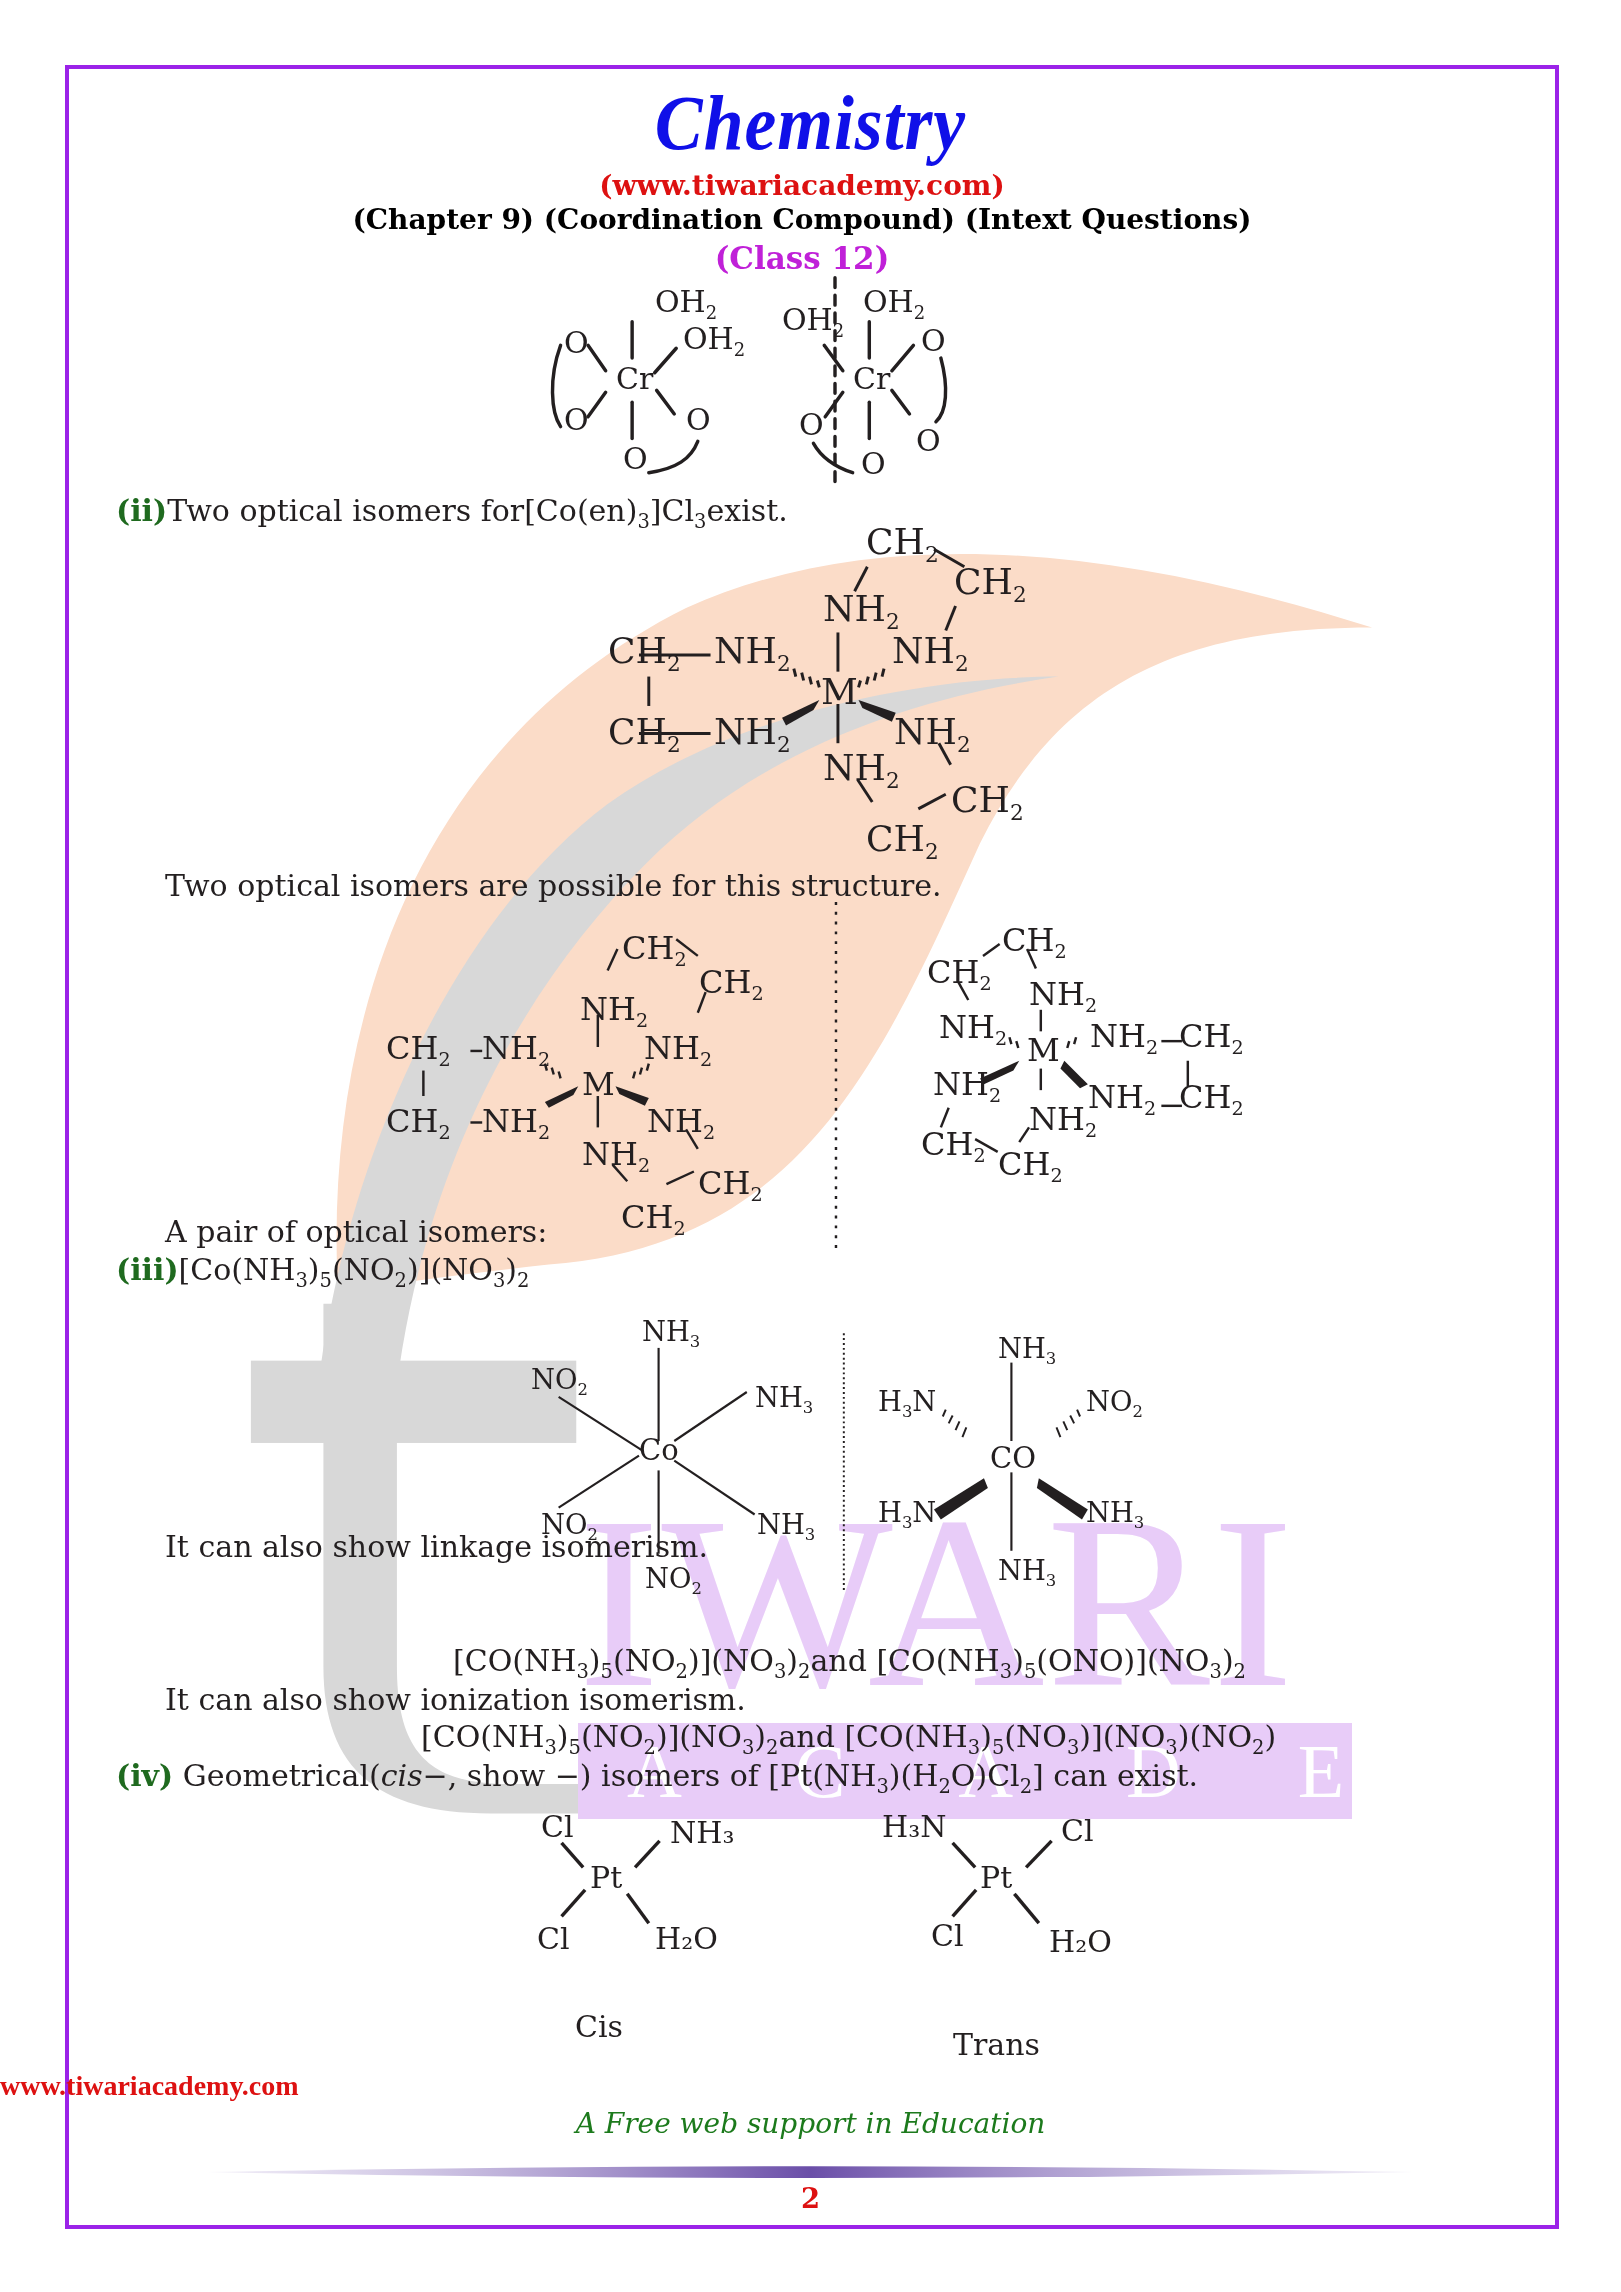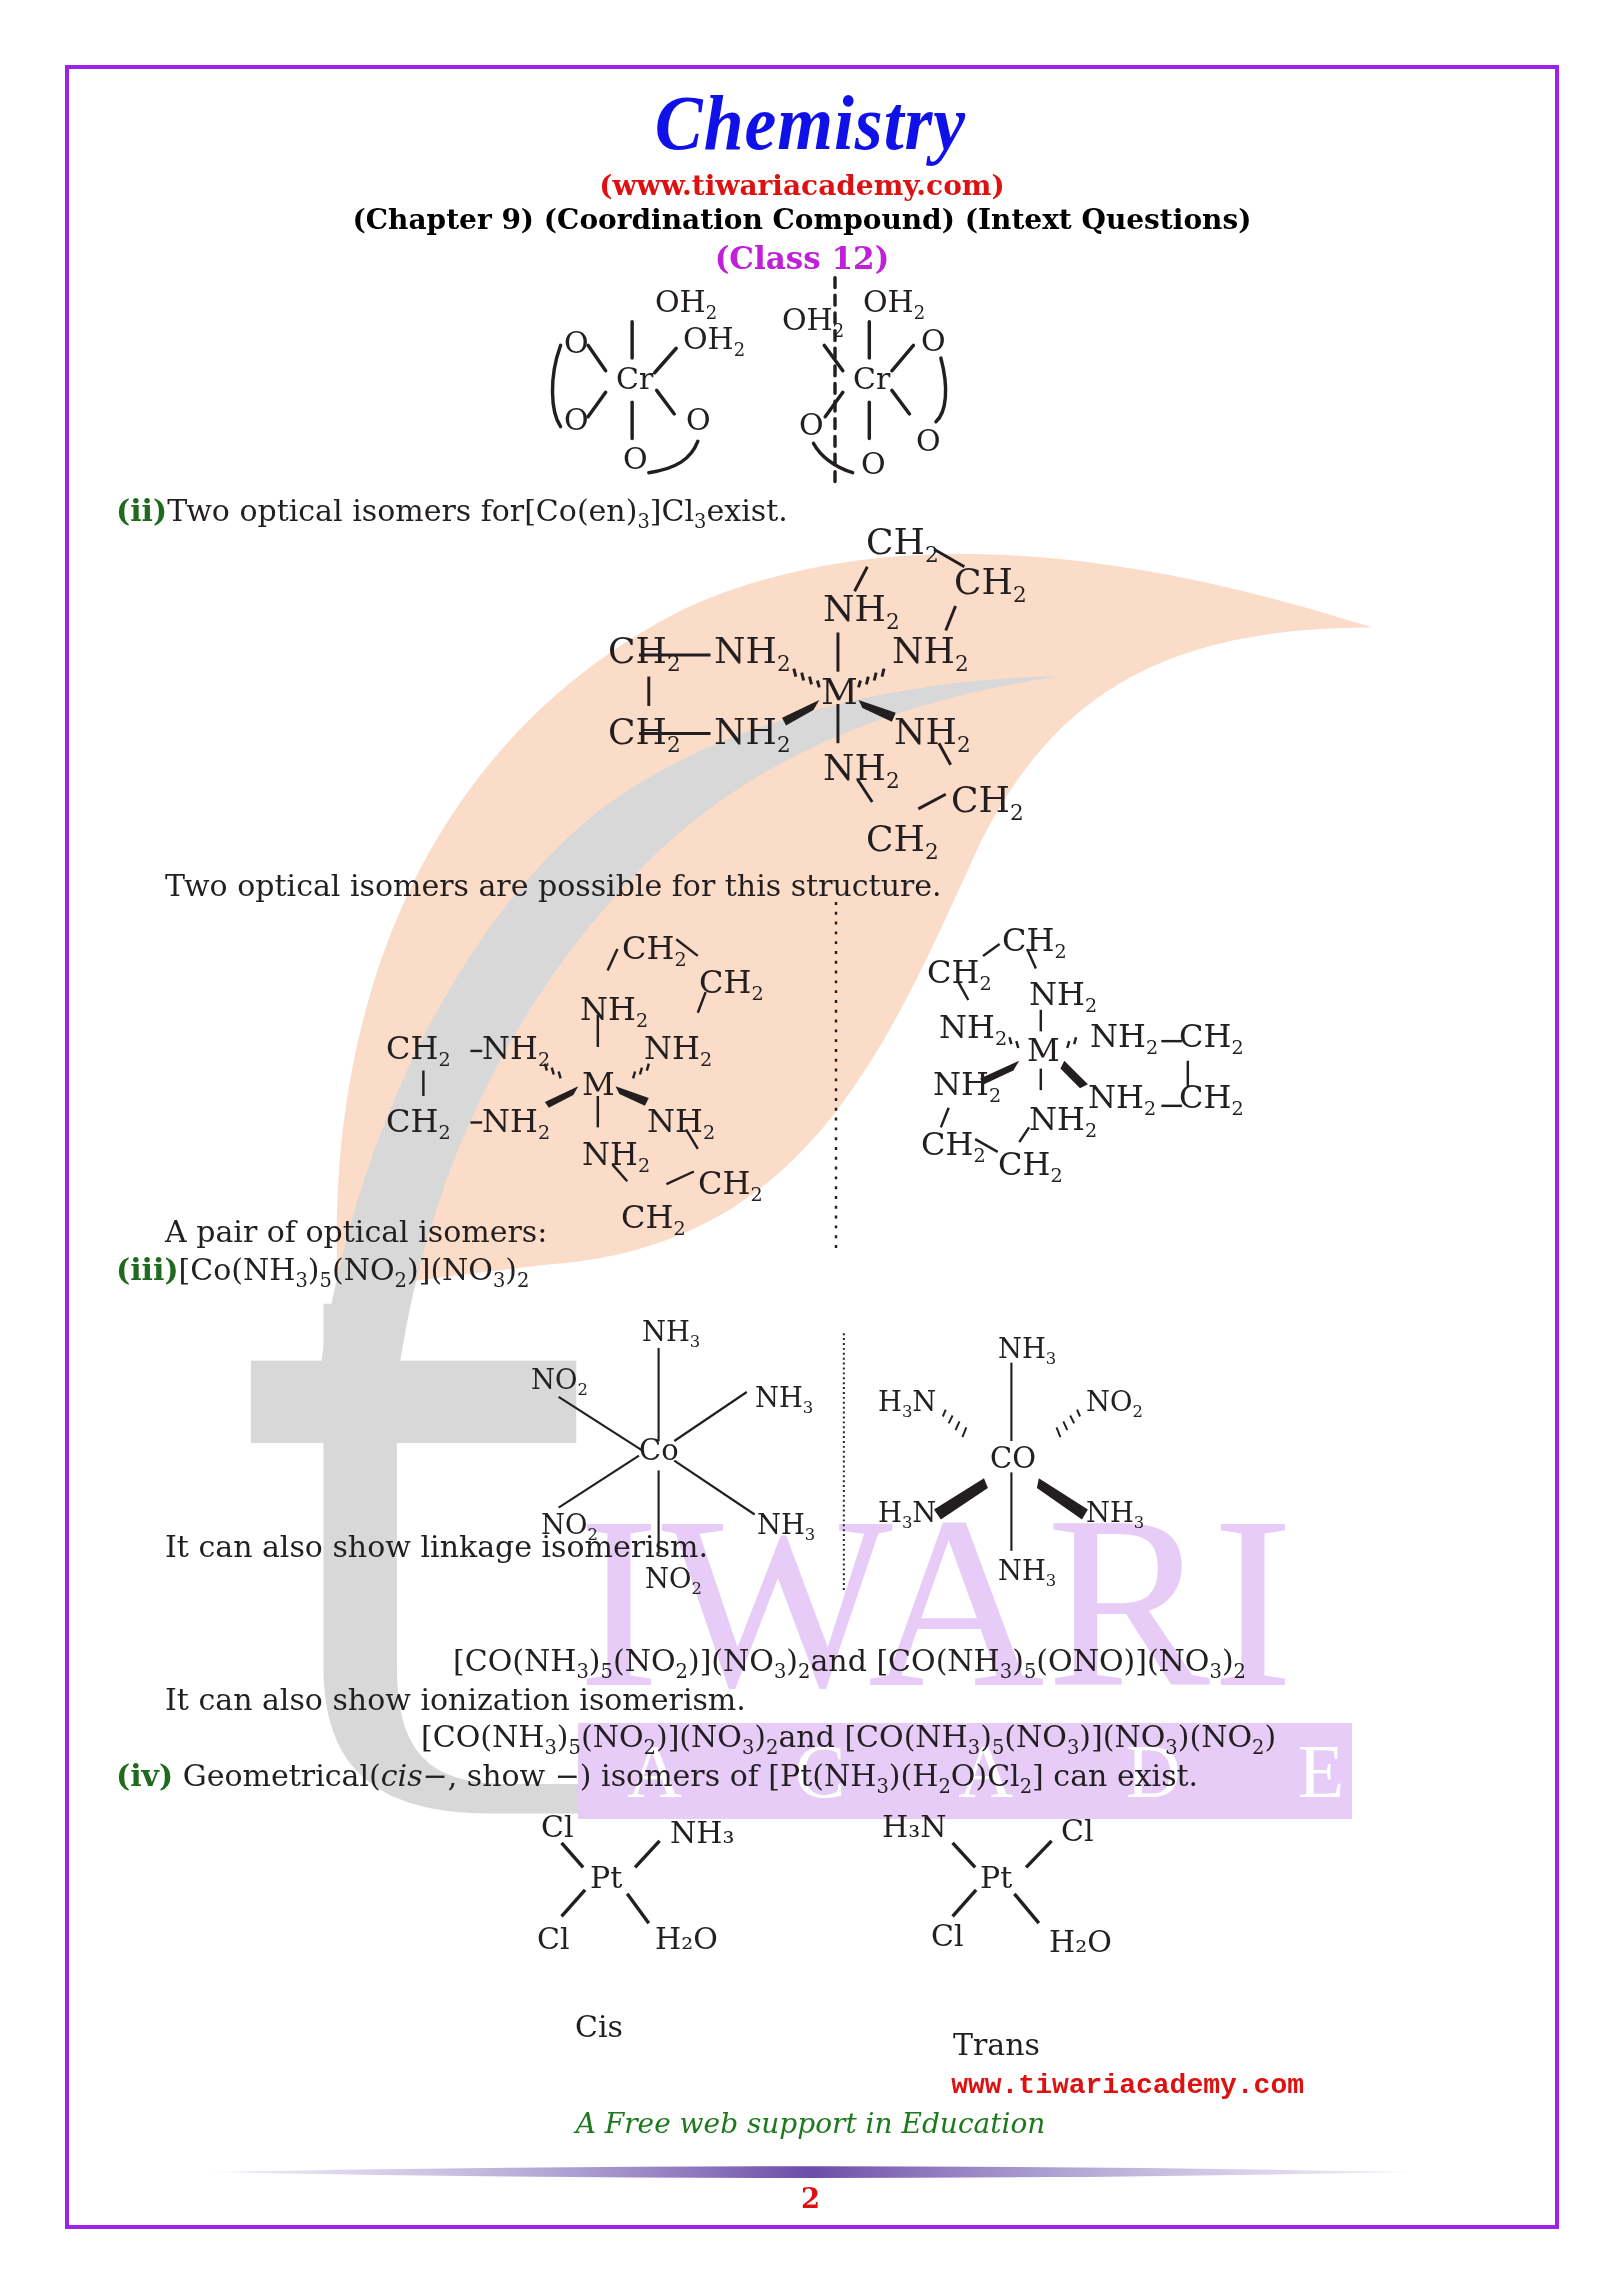--- a/index.html
+++ b/index.html
@@ -15,21 +15,21 @@
   .cls  { top:240px; font-size:31px; color:#c020d8; }
   .chem { font-family:"DejaVu Serif", serif; font-size:30px; color:#231f20; white-space:nowrap; }
   .chem sub { font-size:0.65em; }
   .txt { font-family:"DejaVu Serif", serif; font-size:30px; color:#231f20; white-space:nowrap; }
   .txt sub { font-size:0.65em; }
   .qnum { color:#1f6a1f; font-weight:bold; }
   svg { position:absolute; overflow:visible; }
   .wm { position:absolute; pointer-events:none; }
   .lbl { position:absolute; font-family:"DejaVu Serif", serif; white-space:nowrap; color:#231f20; }
   .lbl sub { font-size:0.6em; }
-  .footer-site { left:0; width:1304px; text-align:right; top:2070px; font-size:28px; color:#dd1111; font-weight:bold; font-family:Liberation Mono, monospace; }
+  .footer-site { left:0; width:1304px; text-align:left; top:2070px; font-size:28px; color:#dd1111; font-weight:bold; font-family:Liberation Serif, serif; }
   .footer-tag { left:0; width:1621px; text-align:center; top:2107px; font-size:28px; color:#1c7a1c; font-style:italic; font-family:"DejaVu Serif", serif; }
   .page-num { left:0; width:1621px; text-align:center; top:2182px; font-size:27.4px; color:#dd1111; font-weight:bold; font-family:"DejaVu Serif", serif; }
 </style>
 </head>
 <body>
 
 <svg class="wm" style="left:0;top:0;" width="1621" height="2293" viewBox="0 0 1654 2339">
 
   <path d="M345,1320 C330,1050 420,760 700,620 C900,530 1150,560 1400,640 C1200,640 1080,700 1000,860 C900,1080 820,1270 560,1290 C470,1300 390,1310 345,1320 Z" fill="#fbdcc8"></path>
 

